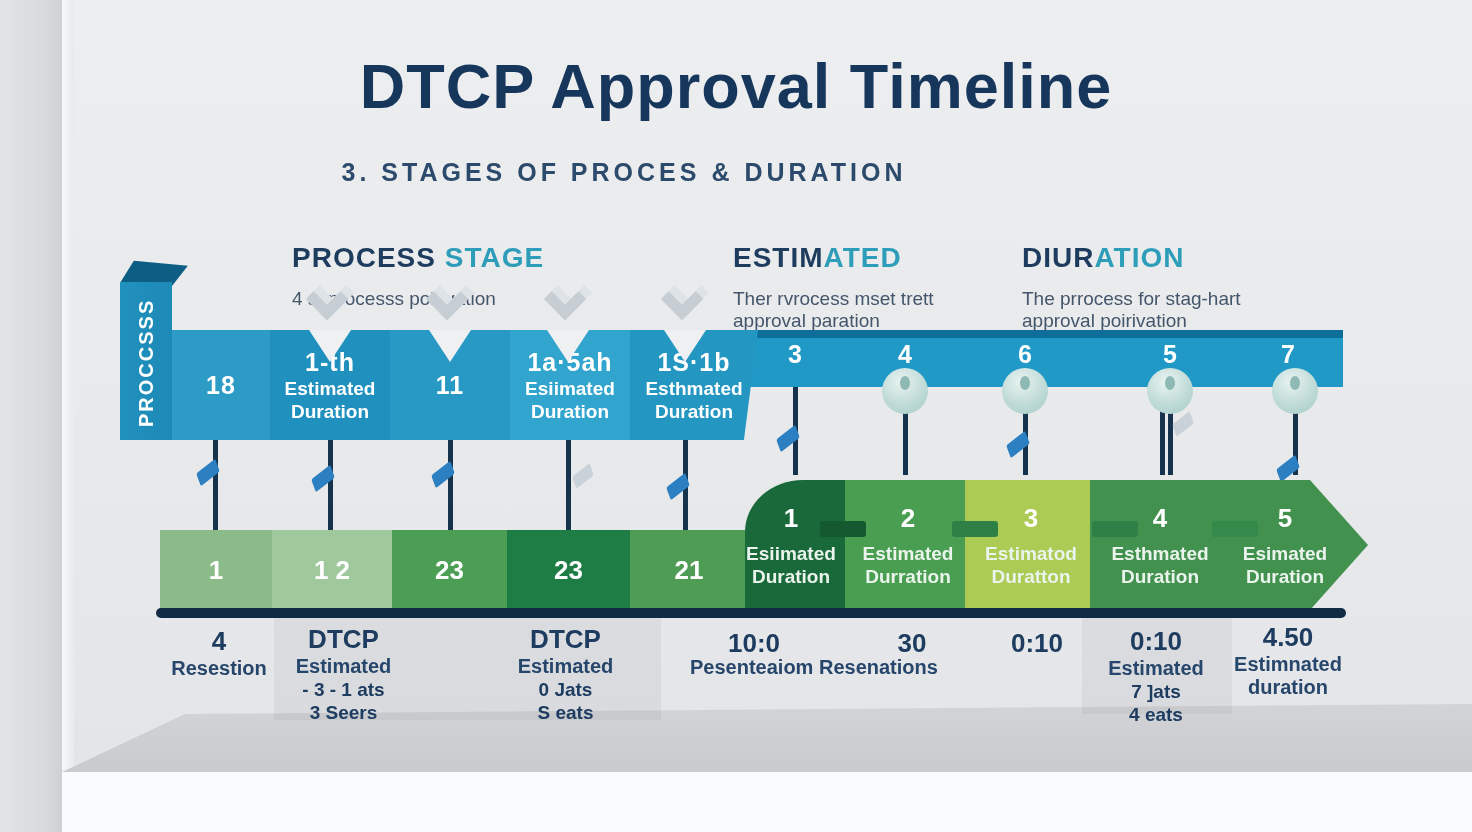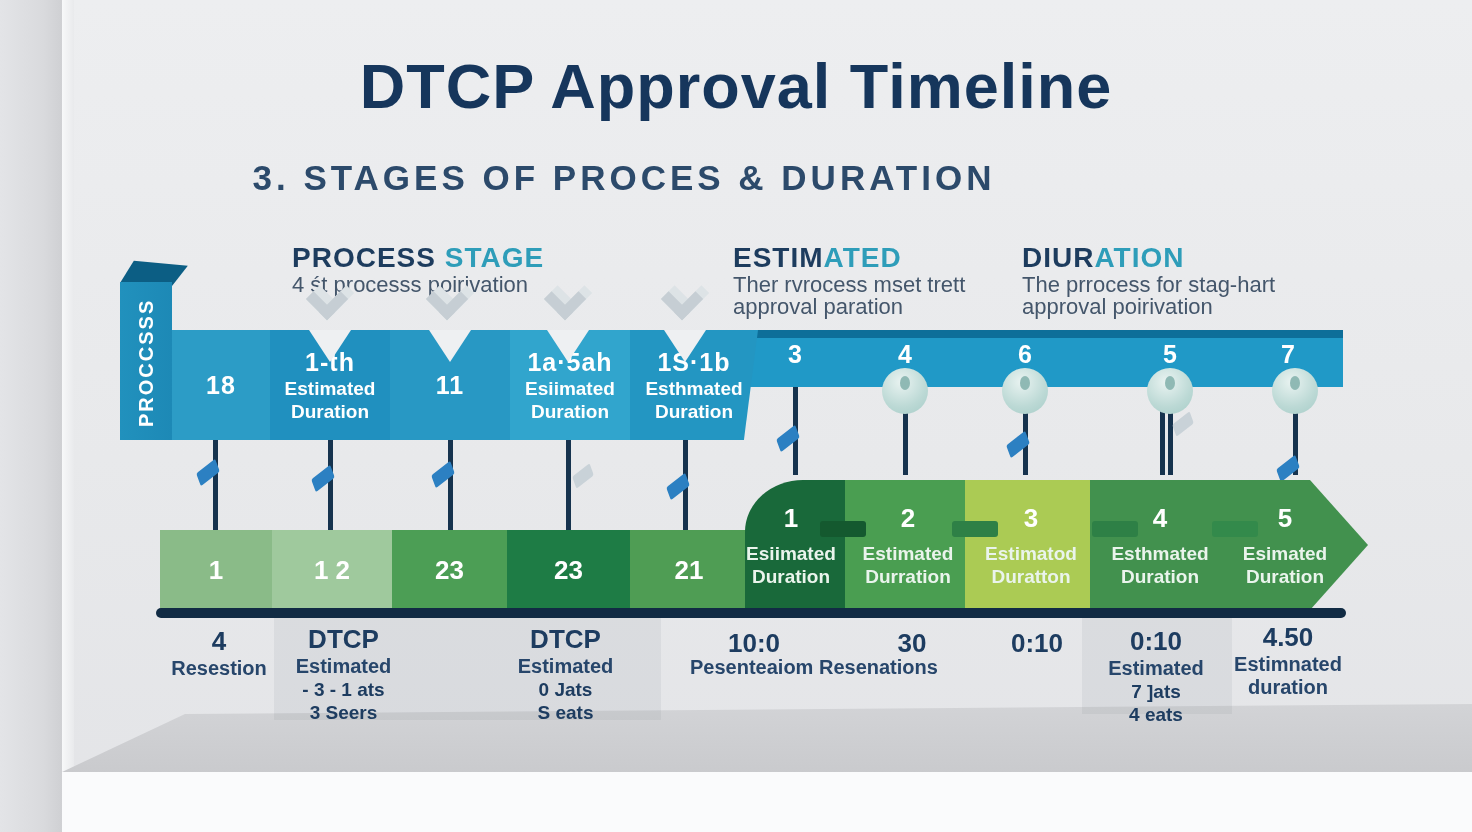--- a/index.html
+++ b/index.html
@@ -11,26 +11,26 @@
   
   .wall{left:0;top:0;width:62px;height:832px;background:linear-gradient(90deg,#e3e4e7,#d9dadd 70%,#cfd0d3);}
   .wall-edge{left:62px;top:0;width:12px;height:832px;background:linear-gradient(90deg,#f7f8f9,#e9eaec);}
   .floor{left:0;top:700px;width:1472px;height:75px;background:linear-gradient(180deg,#d3d4d7,#c9cacd);
          clip-path:polygon(62px 72px,185px 14px,1472px 4px,1472px 75px,62px 75px);}
   .floor-white{left:62px;top:772px;width:1410px;height:60px;background:#fafbfc;}
 
   
   .title{left:0;top:50px;width:1472px;text-align:center;font-size:63px;font-weight:800;
          color:#16365c;letter-spacing:1px;}
-  .subtitle{left:0;top:158px;width:1248px;text-align:center;font-size:35px;font-weight:600;
+  .subtitle{left:0;top:158px;width:1248px;text-align:center;font-size:25px;font-weight:600;
             color:#2c4a6b;letter-spacing:4px;}
   .hdr{width:340px;text-align:left;}
   .hdr .main{font-size:28px;font-weight:800;color:#1d3c5e;letter-spacing:1px;}
   .hdr .main .acc{color:#2e9db9;}
-  .hdr .sub{font-size:22px;line-height:22px;color:#44566b;margin-top:0;}
+  .hdr .sub{font-size:19px;line-height:22px;color:#44566b;margin-top:14px;}
 
   
   .tower-face{left:120px;top:282px;width:52px;height:158px;background:linear-gradient(90deg,#2191bd,#1d89b6);}
   .tower-top{left:118px;top:258px;width:72px;height:28px;background:#0c5e84;
              clip-path:polygon(3% 88%,22% 10%,97% 28%,75% 100%);}
   .tower-label{left:120px;top:290px;width:52px;height:146px;display:flex;align-items:center;justify-content:center;
                writing-mode:vertical-rl;transform:rotate(180deg);color:#fff;font-weight:700;font-size:20px;letter-spacing:2px;}
 
   
   .strip{left:740px;top:330px;width:603px;height:57px;background:#2099c7;}

